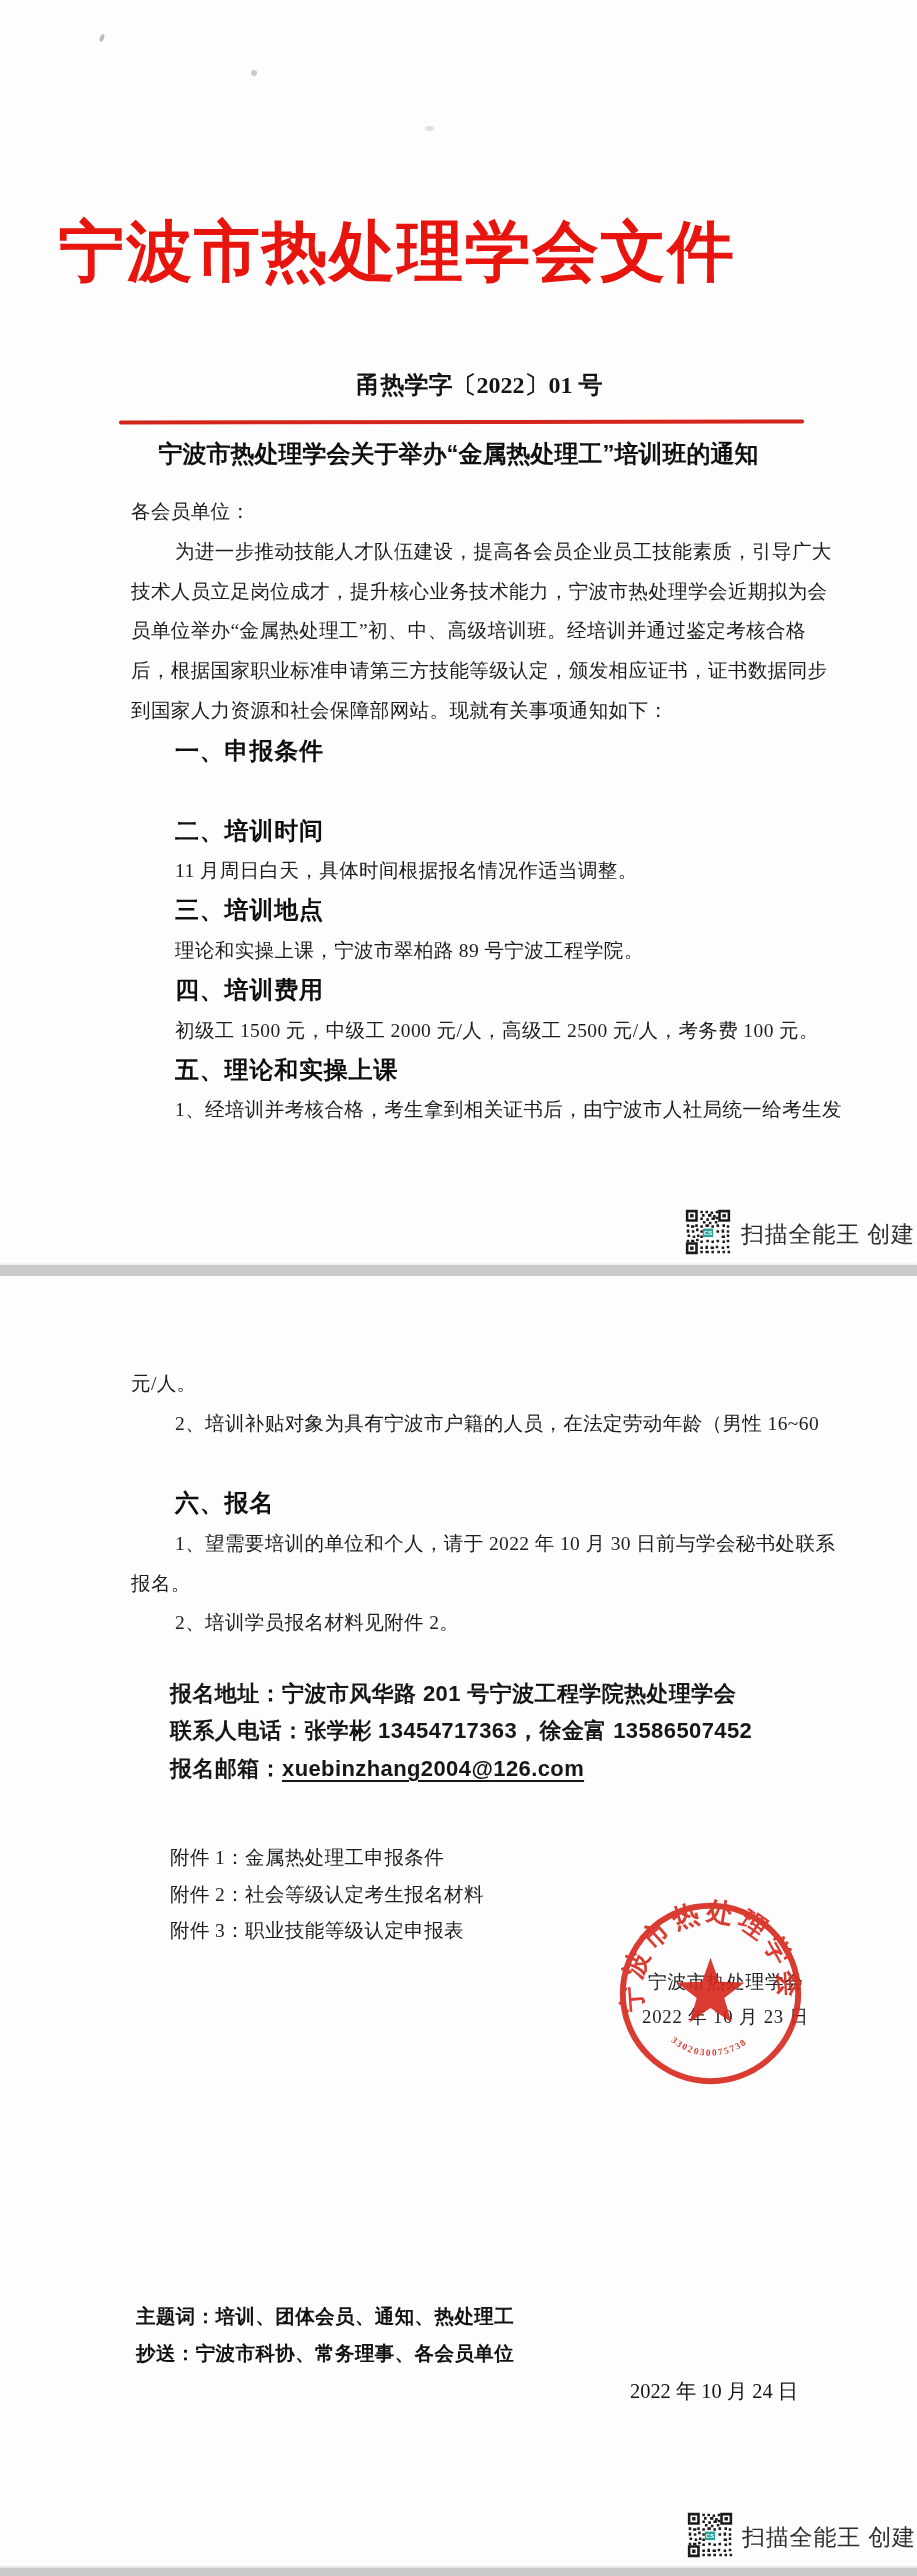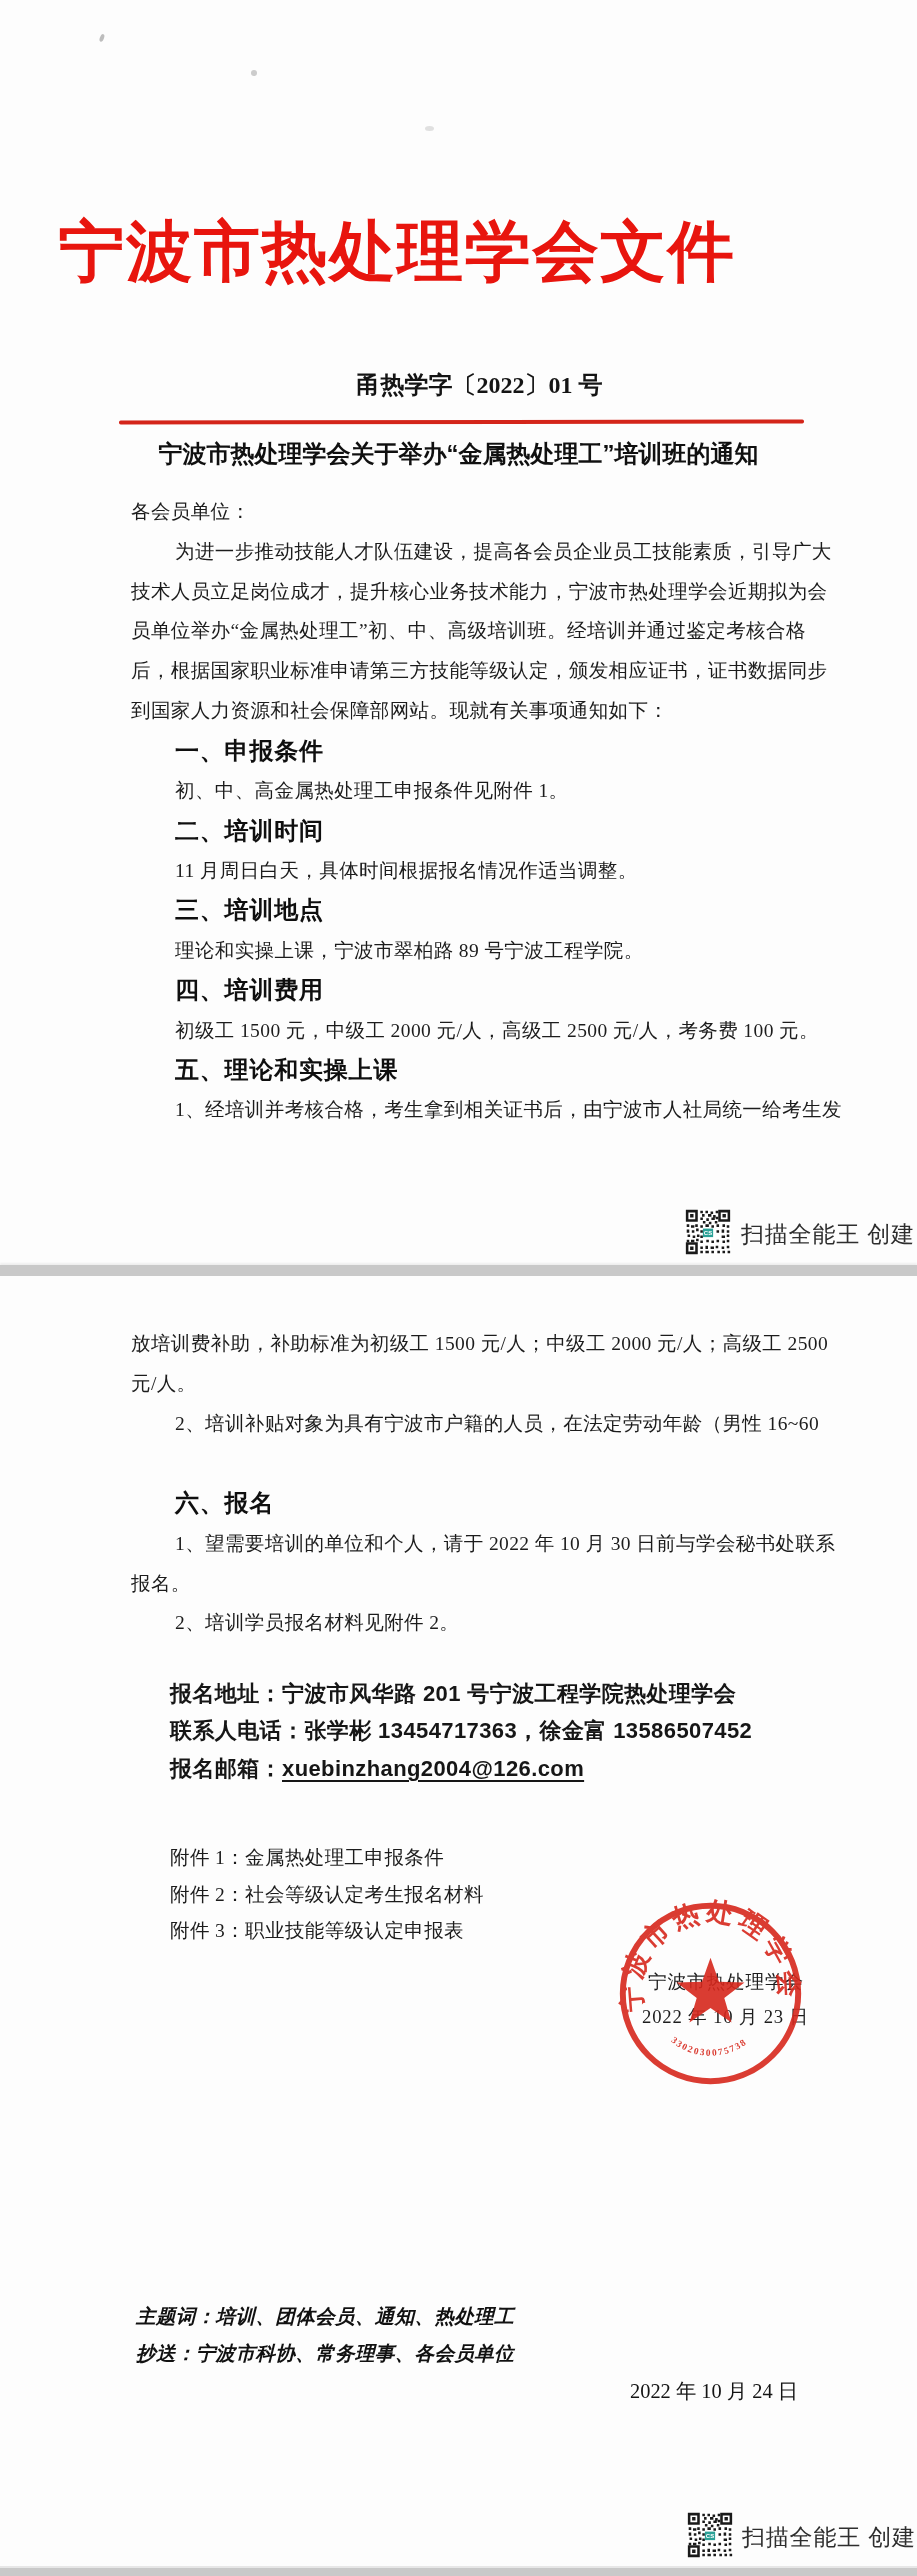--- a/index.html
+++ b/index.html
@@ -16,21 +16,21 @@
   
   .bl{left:131px;font-size:19.5px;letter-spacing:0.4px;color:#1c1c1c;}
   .ind{left:175px;}
   .hd{left:175px;font-size:24px;font-weight:bold;color:#0f0f0f;letter-spacing:0.8px;
       font-family:"Liberation Sans","DejaVu Sans",sans-serif;}
   .contact{left:170px;font-size:22px;font-weight:600;color:#161616;letter-spacing:0.4px;
            font-family:"Liberation Sans","DejaVu Sans",sans-serif;text-align:center;}
   .email{ text-decoration:underline;text-underline-offset:4.2px;}
   .att{left:170px;font-size:19.5px;letter-spacing:0.4px;color:#1c1c1c;margin-top:20px;}
   .meta{left:136px;font-size:19.5px;font-weight:bold;color:#111;letter-spacing:0.4px;
-        font-family:"Liberation Sans","DejaVu Sans",sans-serif;font-style:italic;}
+        font-family:"Liberation Sans","DejaVu Sans",sans-serif;}
   .foot-date{left:630px;font-size:20.4px;color:#141414;}
   
   .band{left:0;width:917px;background:#c9c9c9;}
   .band-top{top:1265px;height:11px;box-shadow:0 -1.7px 1.7px rgba(0,0,0,.06);}
   .band-bottom{top:2568px;height:7.6px;}
   .band-bottom-edge{top:2566px;height:2.5px;left:0;width:917px;background:#e7e7e7;}
   
   .qr{width:46px;height:46px;}
   .wm-label{font-size:23px;color:#2e2e2e;letter-spacing:0.8px;
             font-family:"Liberation Sans","DejaVu Sans",sans-serif;}
@@ -71,38 +71,36 @@
   <div class="abs notice-title">宁波市热处理学会关于举办“金属热处理工”培训班的通知</div>
 
   <div class="abs bl" style="top:498px">各会员单位：</div>
   <div class="abs bl ind" style="top:538px">为进一步推动技能人才队伍建设，提高各会员企业员工技能素质，引导广大</div>
   <div class="abs bl" style="top:578px">技术人员立足岗位成才，提升核心业务技术能力，宁波市热处理学会近期拟为会</div>
   <div class="abs bl" style="top:617px">员单位举办“金属热处理工”初、中、高级培训班。经培训并通过鉴定考核合格</div>
   <div class="abs bl" style="top:657px">后，根据国家职业标准申请第三方技能等级认定，颁发相应证书，证书数据同步</div>
   <div class="abs bl" style="top:697px">到国家人力资源和社会保障部网站。现就有关事项通知如下：</div>
 
   <div class="abs hd" style="top:735px">一、申报条件</div>
-  <div class="abs bl ind" style="top:777px">初、中、高金属热处理工申报条件见附件 1。</div>
   <div class="abs hd" style="top:815px">二、培训时间</div>
   <div class="abs bl ind" style="top:857px">11 月周日白天，具体时间根据报名情况作适当调整。</div>
   <div class="abs hd" style="top:894px">三、培训地点</div>
   <div class="abs bl ind" style="top:937px">理论和实操上课，宁波市翠柏路 89 号宁波工程学院。</div>
   <div class="abs hd" style="top:974px">四、培训费用</div>
   <div class="abs bl ind" style="top:1017px">初级工 1500 元，中级工 2000 元/人，高级工 2500 元/人，考务费 100 元。</div>
   <div class="abs hd" style="top:1054px">五、理论和实操上课</div>
   <div class="abs bl ind" style="top:1096px">1、经培训并考核合格，考生拿到相关证书后，由宁波市人社局统一给考生发</div>
 
   <svg class="abs qr" style="left:685px;top:1209px" viewBox="0 0 54 54" width="46" height="46">
       <use href="#qr"></use>
     </svg>
   <div class="abs wm-label" style="left:741px;top:1219px">扫描全能王 创建</div>
 
   <div class="abs band band-top"></div>
 
-  <div class="abs bl" style="top:1330px">放培训费补助，补助标准为初级工 1500 元/人；中级工 2000 元/人；高级工 2500</div>
   <div class="abs bl" style="top:1370px">元/人。</div>
   <div class="abs bl ind" style="top:1410px">2、培训补贴对象为具有宁波市户籍的人员，在法定劳动年龄（男性 16~60</div>
 
   <div class="abs hd" style="top:1487px">六、报名</div>
   <div class="abs bl ind" style="top:1530px">1、望需要培训的单位和个人，请于 2022 年 10 月 30 日前与学会秘书处联系</div>
   <div class="abs bl" style="top:1570px">报名。</div>
   <div class="abs bl ind" style="top:1609px">2、培训学员报名材料见附件 2。</div>
 
   <div class="abs contact" style="top:1679px">报名地址：宁波市风华路 201 号宁波工程学院热处理学会</div>
   <div class="abs contact" style="top:1716px">联系人电话：张学彬 13454717363，徐金富 13586507452</div>

